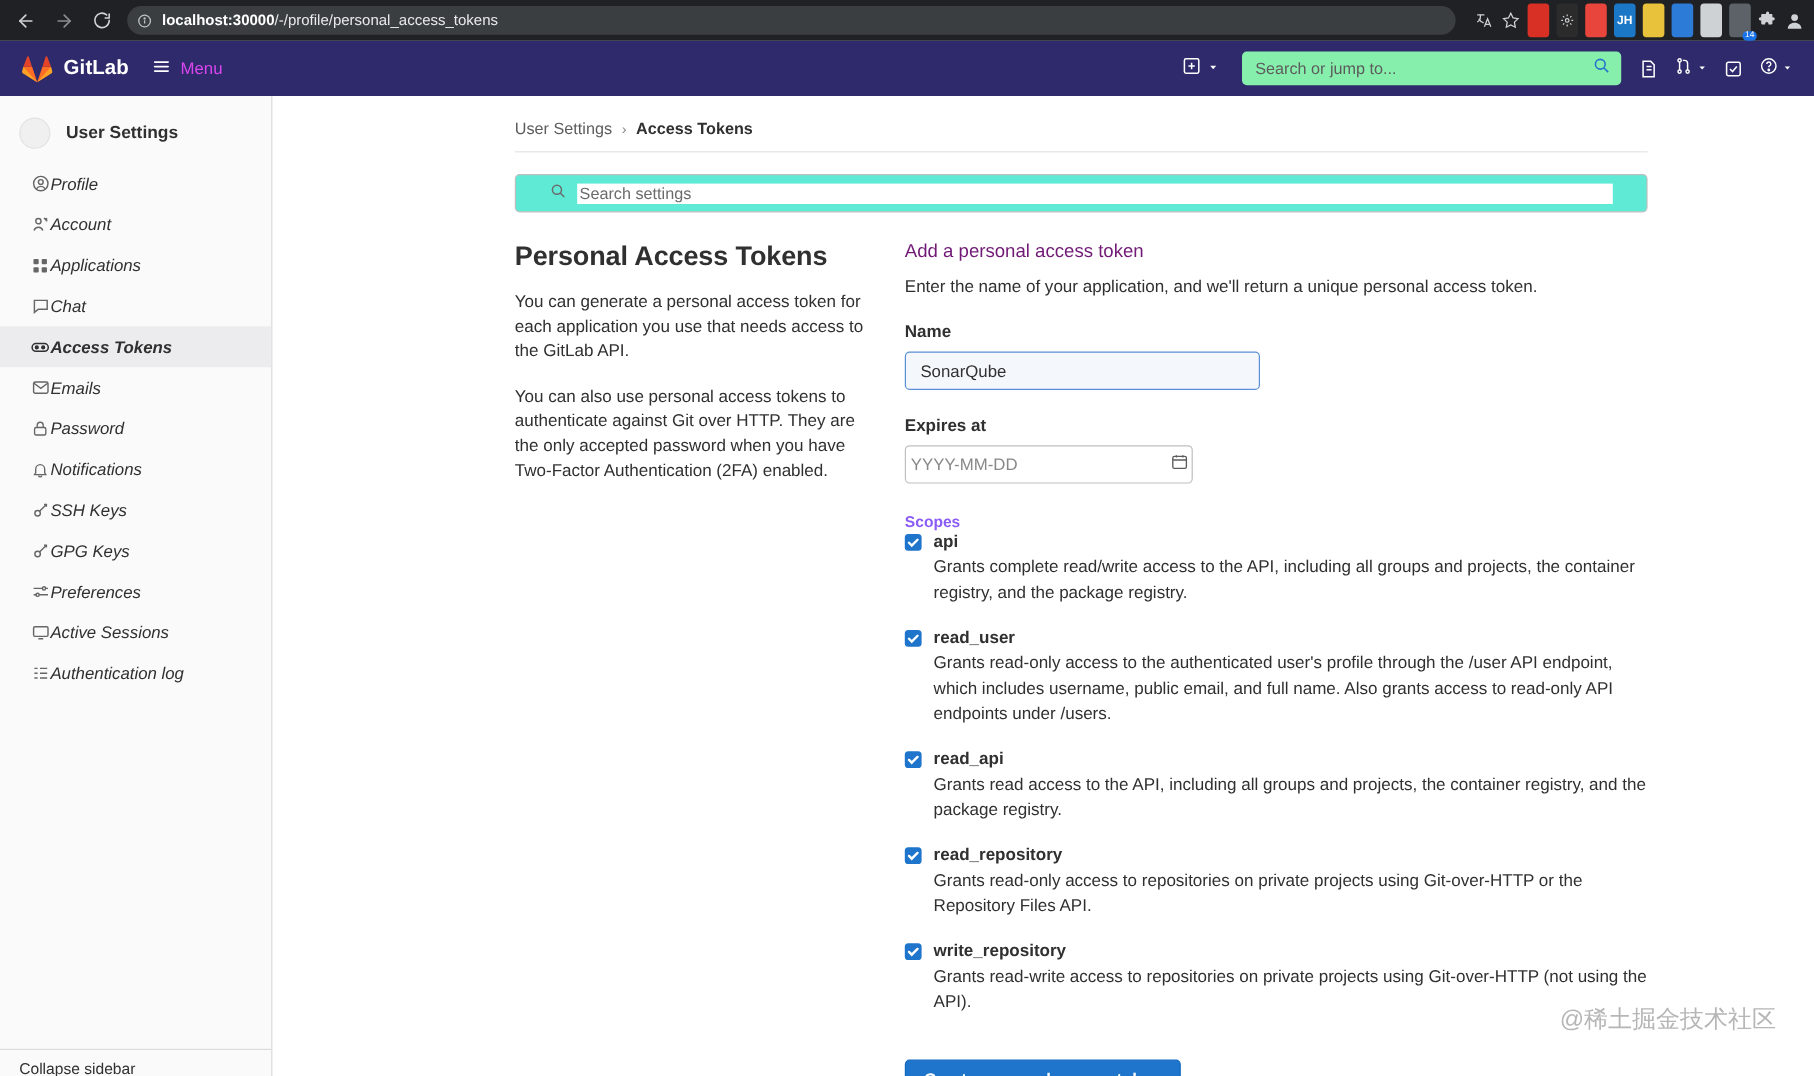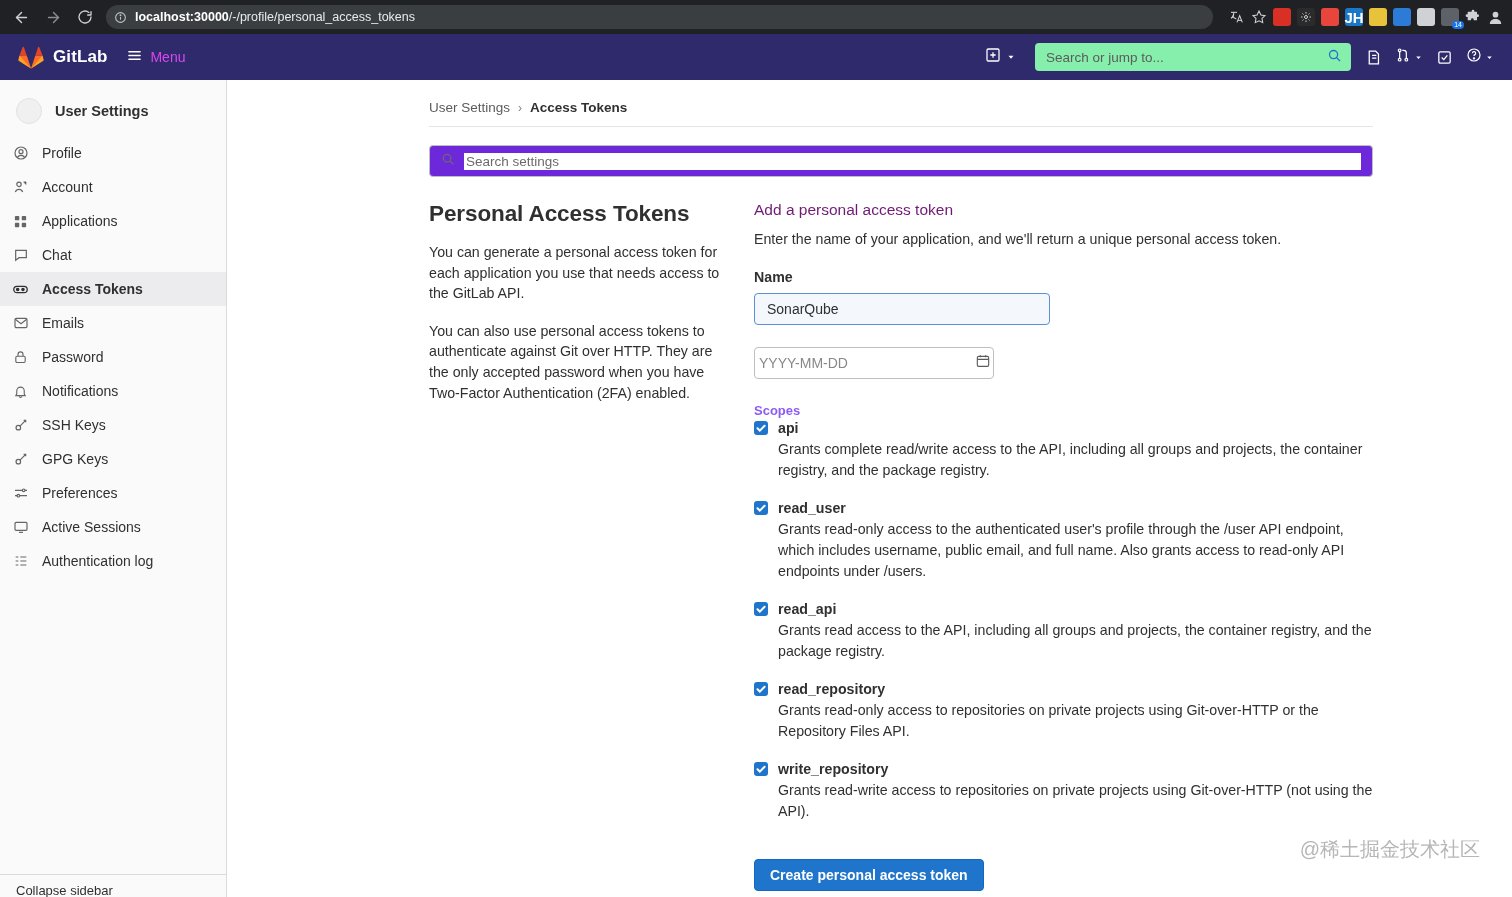--- a/index.html
+++ b/index.html
@@ -44,24 +44,24 @@
     color: #e8eaed;
     font-size: 12.5px;
     white-space: nowrap;
     overflow: hidden;
     text-overflow: ellipsis;
   }
   .omnibox .url b { color: #fff; font-weight: 700; }
   .omni-icon { color: #bdc1c6; display: flex; align-items: center; flex: none; }
   .ext-icons { display: flex; align-items: center; gap: 6px; flex: none; padding-left: 4px; }
   .ext {
-    width: 18px; height: 18px;
+    width: 18px; height: 28px;
     border-radius: 3px;
     display: flex; align-items: center; justify-content: center;
-    font-size: 15px; color: #fff;
+    font-size: 10px; color: #fff;
     position: relative;
     flex: none;
   }
   .ext.badge::after {
     content: "14";
     position: absolute;
     bottom: -3px; right: -5px;
     background: #1a73e8;
     color: #fff;
     font-size: 7px;
@@ -131,25 +131,26 @@
     display: flex; align-items: center; gap: 13px;
     padding: 8px 16px 12px 16px;
   }
   .sb-user .avatar {
     width: 26px; height: 26px; border-radius: 50%;
     background: #f0f0f0; border: 1px solid #e2e2e2;
     flex: none;
   }
   .sb-user .name { font-size: 14.5px; font-weight: 700; color: #303030; }
   .sb-item {
-    display: flex; align-items: center; gap: 13px;
-    padding: 8px 12px;
+    display: flex; align-items: center; gap: 0;
+    padding: 8px 25px;
     font-size: 14px;
     color: #303030;
     line-height: 18px;
+    font-style: italic;
   }
   .sb-item .ico { width: 17px; height: 17px; display: flex; align-items: center; justify-content: center; color: #666; flex: none; }
   .sb-item.active { background: #ececef; font-weight: 700; }
   .sb-item.active .ico { color: #303030; }
   .sb-bottom-line {
     position: absolute;
     left: 0; right: 0; bottom: 22px;
     border-top: 1px solid #dbdbdb;
   }
   .sb-cut {
@@ -173,22 +174,22 @@
     margin: 11px 139px 0 202px;
     border-top: 1px solid #e4e4e4;
   }
   .settings-search {
     margin: 18px 139px 0 202px;
     height: 32px;
     border: 1px solid #bfbfbf;
     border-radius: 4px;
     display: flex; align-items: center;
     gap: 9px;
-    padding: 0 11px;
-    background: #6d28d9;
+    padding: 0 28px;
+    background: #5eead4;
   }
   .settings-search input {
     border: 0; outline: 0; flex: 1 1 auto;
     font-size: 13.5px; color: #303030;
     font-family: inherit;
   }
   .settings-search input::placeholder { color: #6b6b6b; }
 
   .cols {
     display: flex;
@@ -662,20 +663,21 @@
 
       <div class="col-right">
         <h2>Add a personal access token</h2>
         <div class="lead">Enter the name of your application, and we'll return a unique personal access token.</div>
 
         <div class="field-label">Name</div>
         <div class="token-name">
           <input value="SonarQube" style="">
         </div>
 
+        <div class="field-label">Expires at</div>
         <div class="expires">
           <input placeholder="YYYY-MM-DD" style="">
           <span>
             <svg width="16" height="16" viewBox="0 0 24 24" fill="none" stroke="#5c5c5c" stroke-width="1.7">
                 <rect x="3.5" y="5" width="17" height="15" rx="2"></rect>
                 <path d="M3.5 9.5h17M8 3.5v3M16 3.5v3"></path>
               </svg>
           </span>
         </div>
 

